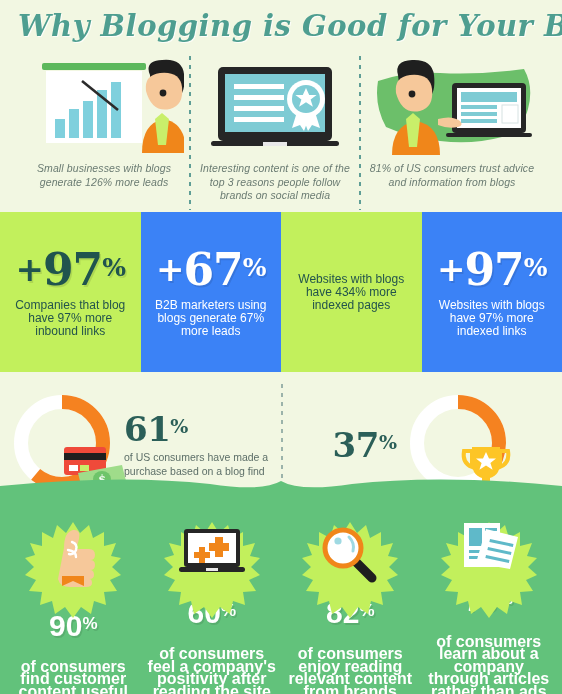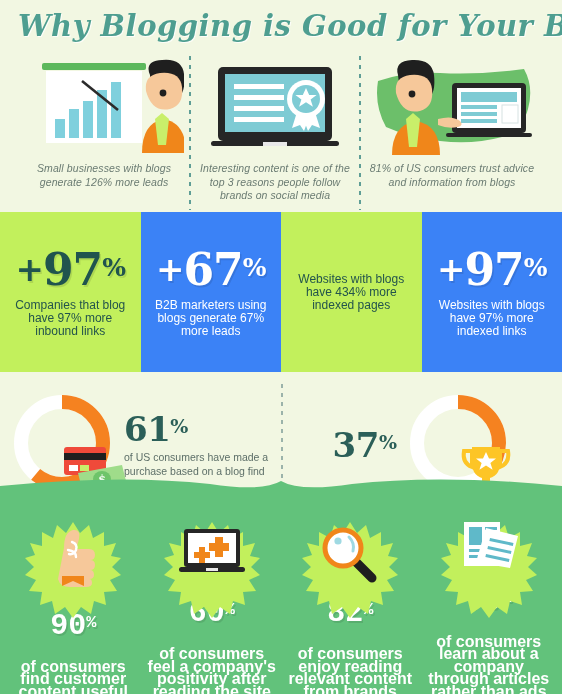--- a/index.html
+++ b/index.html
@@ -82,21 +82,21 @@
   .wave { position: absolute; left: 0; right: 0; bottom: 0; height: 36px; }
 
   
   .bottom { position: relative; background: #62c27b; height: 198px; display: flex;
             padding: 14px 4px 8px; }
   .b-cell { flex: 1; display: flex; flex-direction: column; align-items: center; padding: 0 4px; }
   .burst { position: relative; width: 96px; height: 96px; }
   .burst svg.star { position: absolute; inset: 0; }
   .burst .b-icon { position: absolute; left: 50%; top: 50%; transform: translate(-50%,-50%); }
   .bnum {
-    font-family: Liberation Mono, monospace; font-weight: bold; color: #fff;
+    font-family: Liberation Sans, sans-serif; font-weight: bold; color: #fff;
     font-size: 30px; line-height: 34px; margin-top: 4px;
     text-shadow: 1.5px 1.5px 0 rgba(0,0,0,.10);
   }
   .bnum .sym { font-size: 17px; vertical-align: 7px; }
   .bcap { font-size: 16px; line-height: 12.5px; font-weight: bold; color: #fff;
           text-align: center; margin-top: 18px; }
 </style>
 </head>
 <body>
 

